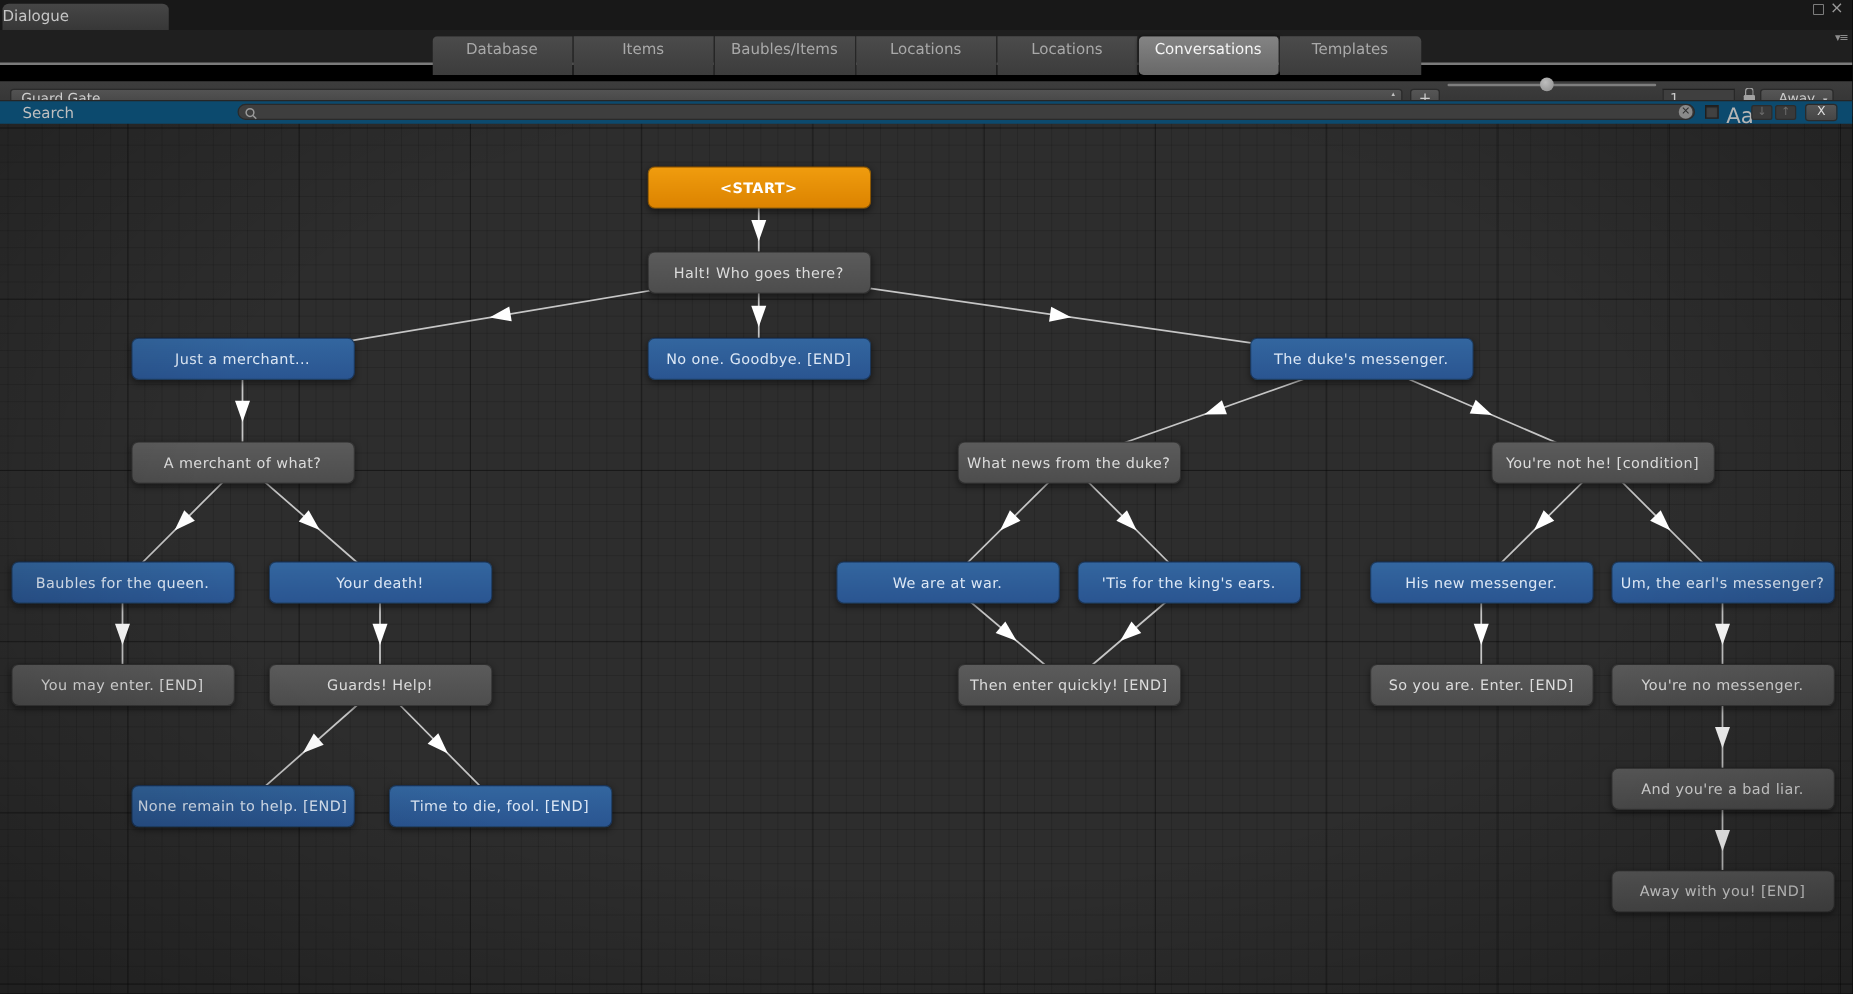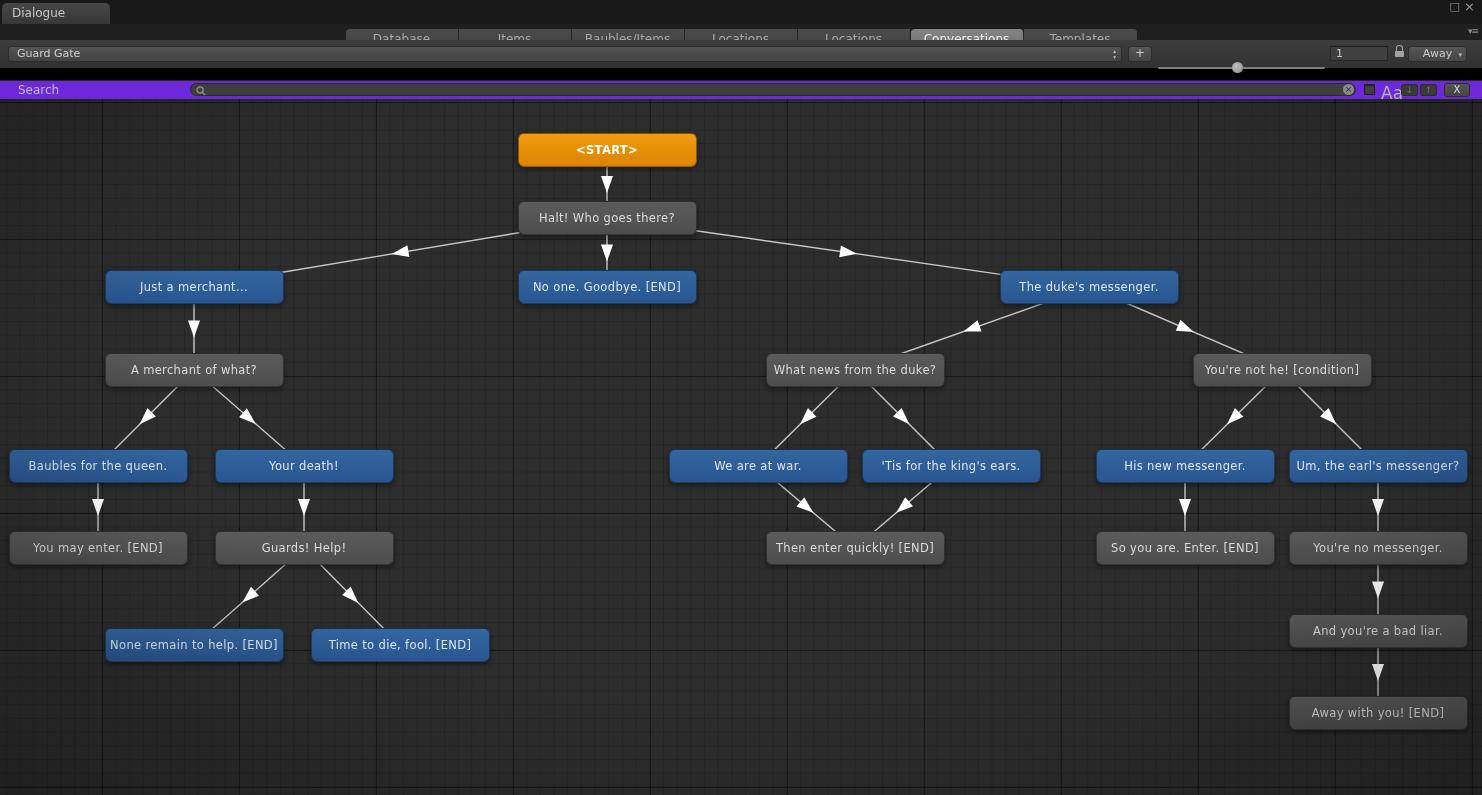--- a/index.html
+++ b/index.html
@@ -29,42 +29,42 @@
     display:flex;align-items:center;justify-content:center;
     font-size:11.5px;letter-spacing:0.35px;white-space:nowrap;
     box-shadow:0 2px 5px rgba(0,0,0,0.45);
     border:1px solid rgba(0,0,0,0.40);box-sizing:border-box;cursor:default;}
   .node.npc{background:linear-gradient(#5b5b5b,#4d4d4d);color:#dcdcdc;}
   .node.pc{background:linear-gradient(#33669f,#2a5591);color:#dce7f5;}
   .node.start{background:linear-gradient(#f09c0e,#dc8300);color:#ffffff;font-weight:bold;}
 
   
   .titlebar{position:absolute;top:0;left:0;right:0;height:24px;background:#181818;z-index:5;}
-  .dlg-tab{position:absolute;left:2px;top:3px;width:108px;height:21px;
+  .dlg-tab{position:absolute;left:2px;top:3px;width:133px;height:21px;
     background:linear-gradient(#464646,#373737);border-radius:5px 5px 0 0;
-    color:#c6c6c6;font-size:12px;line-height:21px;padding-left:10px;box-sizing:border-box;}
+    color:#c6c6c6;font-size:12px;line-height:21px;box-sizing:border-box;}
   .winbtn{position:absolute;top:1px;color:#9a9a9a;font-size:11px;line-height:12px;cursor:default;}
   .win-max{right:22px;}
   .win-close{right:7px;font-size:13px;}
   .pane-menu{position:absolute;top:26px;right:4px;color:#8d8d8d;font-size:9px;letter-spacing:-1px;z-index:6;}
 
   
   .menubar{position:absolute;top:24px;left:0;right:0;height:26px;background:#1f1f1f;
     border-bottom:2px solid #7b7b7b;z-index:5;display:flex;justify-content:center;}
   .tabs{display:flex;margin-top:5px;}
   .tab{width:113px;height:31px;line-height:21px;text-align:center;font-size:12px;color:#a9a9a9;
     background:linear-gradient(#4b4b4b,#3c3c3c);border-right:1px solid #262626;
     cursor:default;box-sizing:border-box;}
   .tab:first-child{border-radius:4px 0 0 0;}
   .tab:last-child{border-radius:0 4px 0 0;border-right:none;}
   .tab.selected{background:linear-gradient(#848484,#686868);color:#f4f4f4;border-radius:4px;
     box-shadow:0 0 3px rgba(0,0,0,0.6);}
 
   
-  .toolbar{position:absolute;top:40px;left:0;right:0;height:28px;
+  .toolbar{position:absolute;top:65px;left:0;right:0;height:28px;
     background:linear-gradient(#3d3d3d,#313131);z-index:5;}
   .popup{position:absolute;left:8px;top:6px;width:1114px;height:16px;box-sizing:border-box;
     background:linear-gradient(#535353,#424242);border:1px solid #2b2b2b;border-radius:3px;
     color:#cfcfcf;font-size:11px;line-height:14px;padding:0 18px 0 8px;cursor:default;}
   .popup .updown{position:absolute;right:5px;top:1px;display:flex;flex-direction:column;
     font-size:5.5px;line-height:6px;color:#c2c2c2;}
   .btn{position:absolute;box-sizing:border-box;background:linear-gradient(#565656,#454545);
     border:1px solid #2b2b2b;border-radius:3px;color:#cccccc;text-align:center;cursor:default;}
   .add-btn{left:1128px;top:6px;width:24px;height:16px;font-size:12px;line-height:13px;}
   .slider-track{position:absolute;left:1158px;top:67px;width:167px;height:2px;
@@ -75,21 +75,21 @@
     background:#3f3f3f;border:1px solid #282828;border-top-color:#202020;
     color:#cccccc;font-size:11px;line-height:13px;padding-left:5px;cursor:text;}
   .lock{position:absolute;left:1394px;top:5px;width:10px;height:13px;cursor:default;}
   .lock .shackle{width:5px;height:5px;border:1.5px solid #a2a2a2;border-bottom:none;
     border-radius:3px 3px 0 0;margin:0 auto;}
   .lock .body{width:9px;height:6px;background:#a2a2a2;border-radius:1px;margin:0 auto;}
   .menu-btn{left:1408px;top:6px;width:59px;height:16px;font-size:11px;line-height:14px;}
   .menu-btn .caret{position:absolute;right:4px;top:1px;font-size:7px;color:#bdbdbd;}
 
   
-  .searchbar{position:absolute;top:80px;left:0;right:0;height:18px;background:#6d28d9;
+  .searchbar{position:absolute;top:80px;left:0;right:0;height:18px;background:#0c4a6e;
     border-top:1px solid #262626;z-index:5;}
   .search-label{position:absolute;left:18px;top:1px;font-size:12px;color:#bfbfbf;line-height:16px;}
   .search-field{position:absolute;left:190px;top:2px;width:1166px;height:13px;box-sizing:border-box;
     background:#3e3e3e;border:1px solid #2a2a2a;border-radius:8px;cursor:text;}
   .search-field svg{position:absolute;left:4px;top:1px;}
   .clear-btn{position:absolute;left:1343px;top:3px;width:11px;height:11px;border-radius:50%;
     background:#8a8a8a;color:#2e2e2e;font-size:9px;line-height:11px;text-align:center;cursor:default;}
   .case-check{position:absolute;left:1364px;top:3px;width:11px;height:11px;box-sizing:border-box;
     background:#414141;border:1px solid #1f1f1f;box-shadow:inset 0 1px 1px rgba(0,0,0,0.5);cursor:default;}
   .case-label{position:absolute;left:1381px;top:2px;font-size:17px;color:#b5b5b5;}

